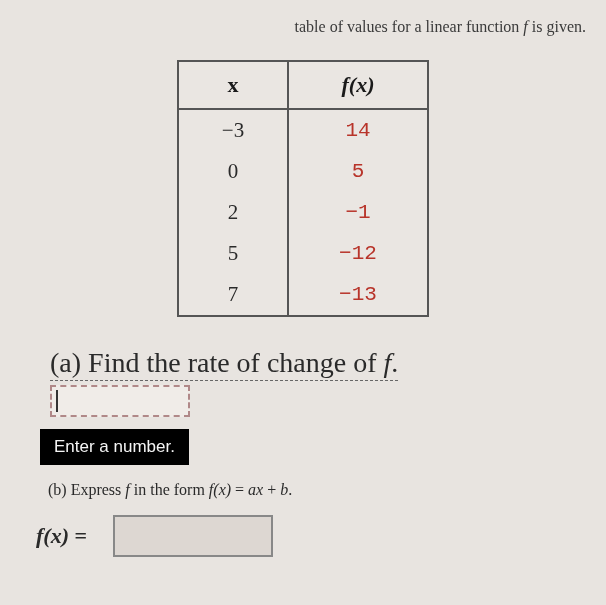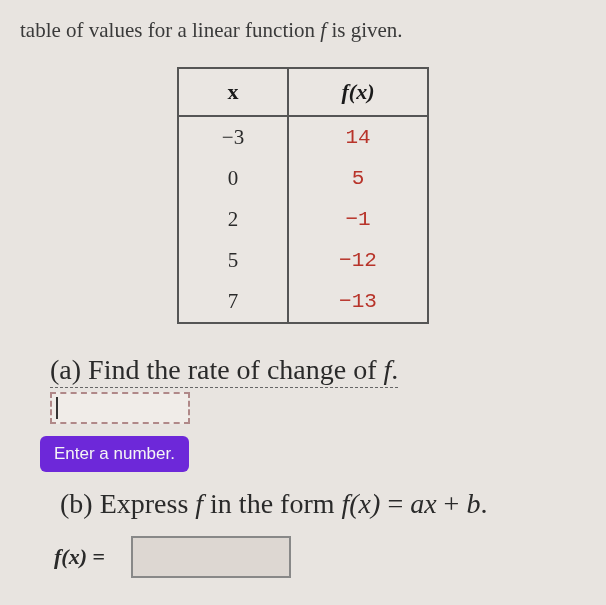--- a/index.html
+++ b/index.html
@@ -10,24 +10,25 @@
     body {
       width: 606px;
       height: 605px;
       background: #e8e4e0;
       font-family: Georgia, 'Times New Roman', serif;
       padding: 18px 20px;
       color: #2a2a2a;
       overflow: hidden;
     }
     .intro {
-      font-size: 21px;
+      font-size: 16px;
       color: #3a3a3a;
       margin-bottom: 24px;
       font-weight: 500;
+      text-align: right;
     }
     .intro .italic {
       font-style: italic;
     }
     .table-wrap {
       display: flex;
       justify-content: center;
       margin-bottom: 30px;
     }
     table {
@@ -88,40 +89,39 @@
       position: absolute;
       left: 4px;
       top: 3px;
       width: 2px;
       height: 22px;
       background: #333;
     }
     .tooltip {
       margin-top: 12px;
       margin-left: 20px;
-      background: #6d28d9;
+      background: #000000;
       color: #f5f5f5;
       font-size: 17px;
       padding: 8px 14px;
       display: inline-block;
       font-family: Arial, sans-serif;
-      border-radius: 6px;
     }
     .question-b {
-      font-size: 28px;
+      font-size: 16px;
       color: #2a2a2a;
       margin-top: 16px;
-      margin-left: 40px;
+      margin-left: 28px;
     }
     .question-b .italic {
       font-style: italic;
     }
     .answer-b {
       margin-top: 16px;
-      margin-left: 34px;
+      margin-left: 16px;
       display: flex;
       align-items: center;
       gap: 26px;
     }
     .fx-label {
       font-size: 22px;
       font-style: italic;
       font-weight: bold;
       color: #2a2a2a;
     }

